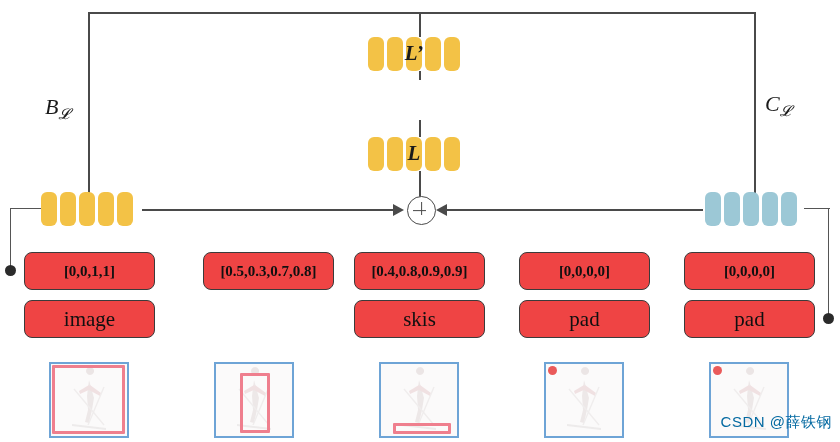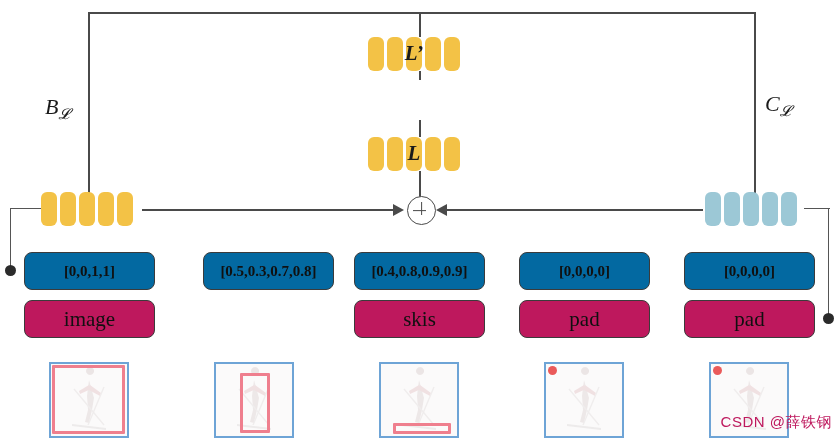--- a/index.html
+++ b/index.html
@@ -145,22 +145,22 @@
     border: 1.8px solid #3b3b3b;
     border-radius: 8px;
     display: flex;
     align-items: center;
     justify-content: center;
     font-family: "Liberation Serif", serif;
     font-weight: bold;
     color: #101010;
     text-align: center;
   }
-  .cell.coords { background: #0369a1; font-size: 15px; }
-  .cell.label  { background: #be185d; font-size: 21px; font-weight: normal; margin-top: 10px; }
+  .cell.coords { background: #ef4444; font-size: 15px; }
+  .cell.label  { background: #ef4444; font-size: 21px; font-weight: normal; margin-top: 10px; }
 
   
   .thumb {
     position: absolute;
     box-sizing: border-box;
     width: 80px;
     height: 76px;
     background: #fbfafa;
     border: 2.5px solid #6ea4d6;
     overflow: hidden;
@@ -188,21 +188,21 @@
     background: #ea5a5a;
   }
 
   
   .watermark {
     position: absolute;
     right: 8px;
     bottom: 10px;
     font-family: "Liberation Sans", sans-serif;
     font-size: 15px;
-    color: #be185d;
+    color: #0369a1;
     letter-spacing: 0.5px;
     white-space: nowrap;
   }
 </style>
 </head>
 <body>
 
 <div id="diagram">
 
   <div class="wire-h" style="left:88px; top:12px; width:668px;"></div>

